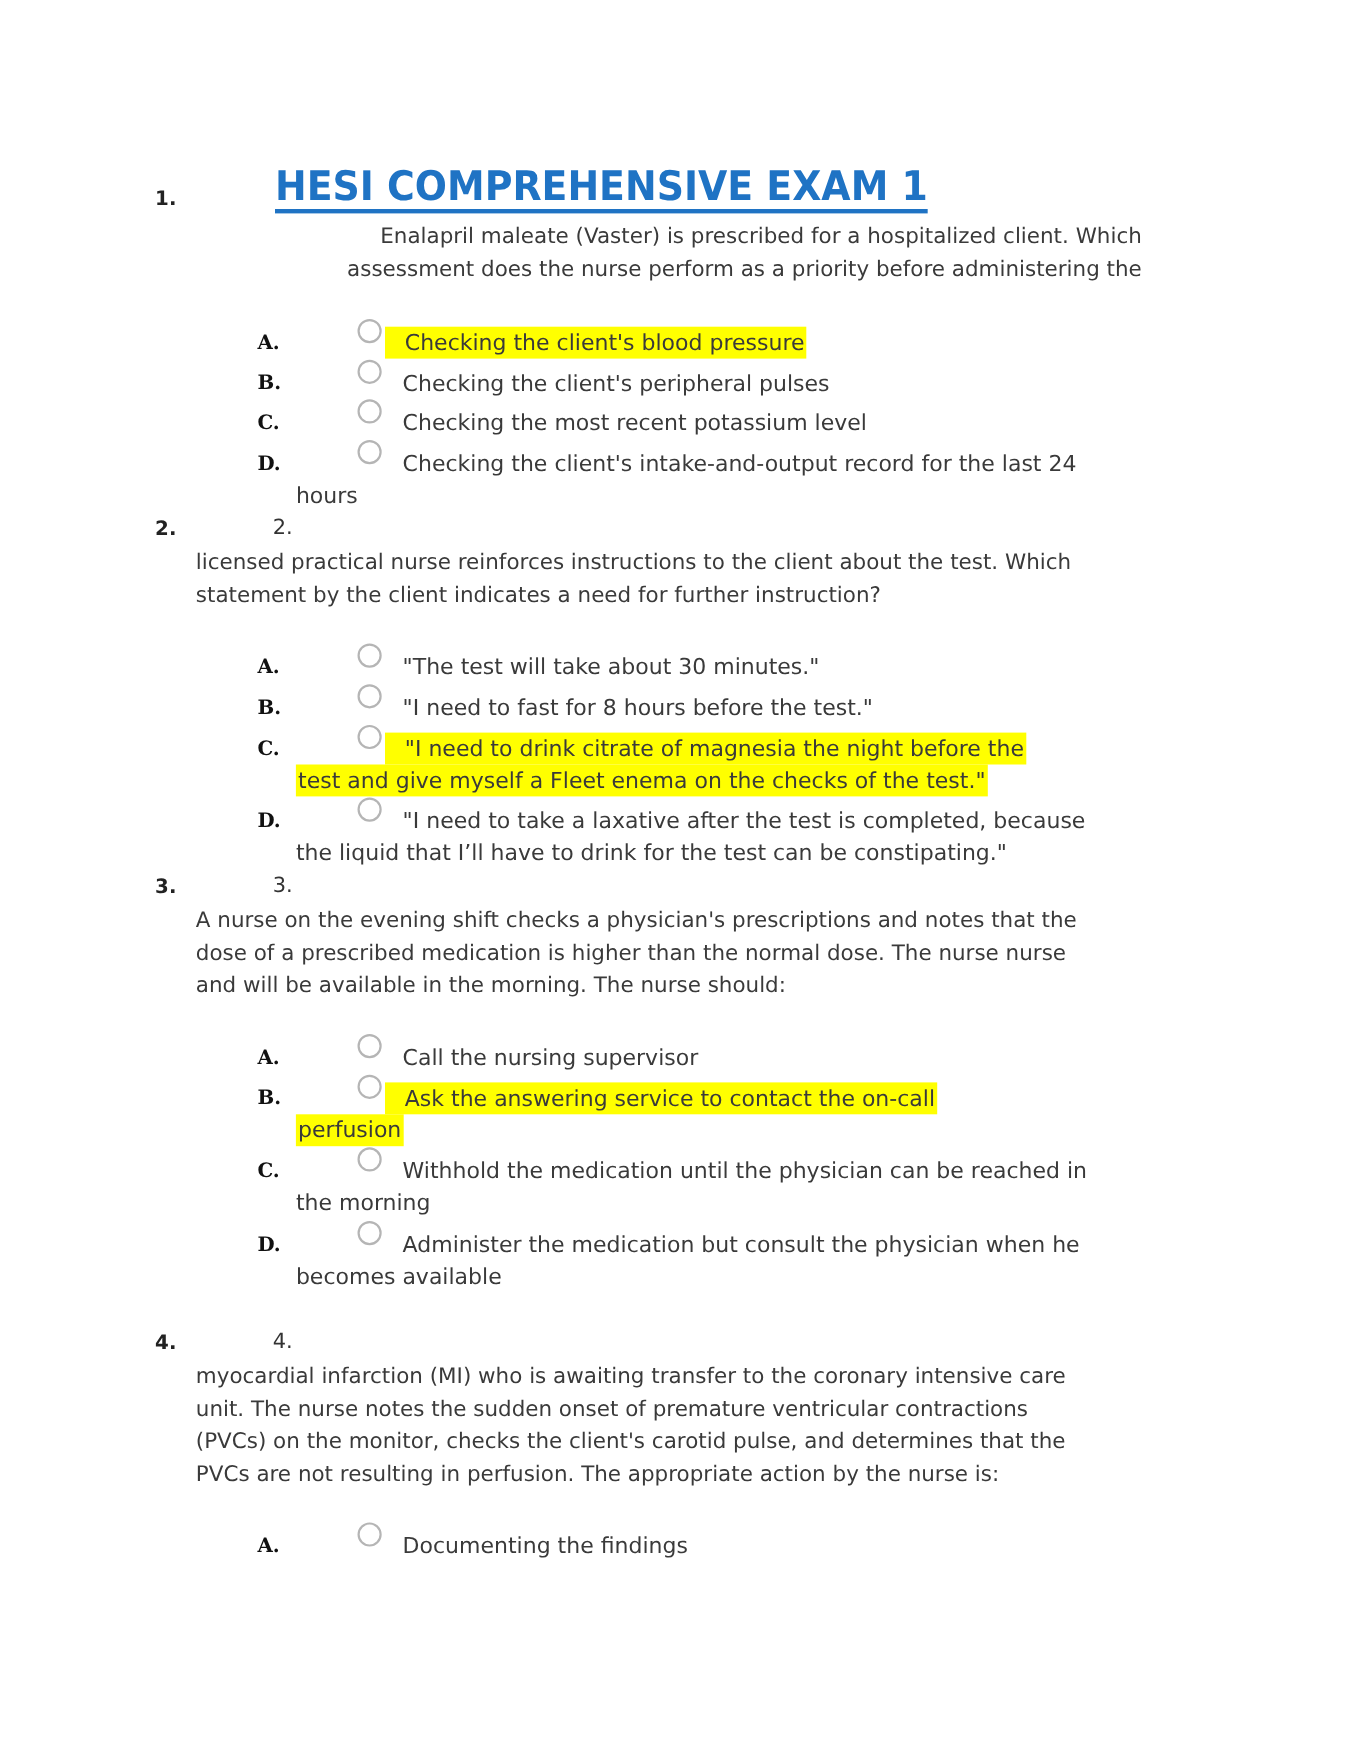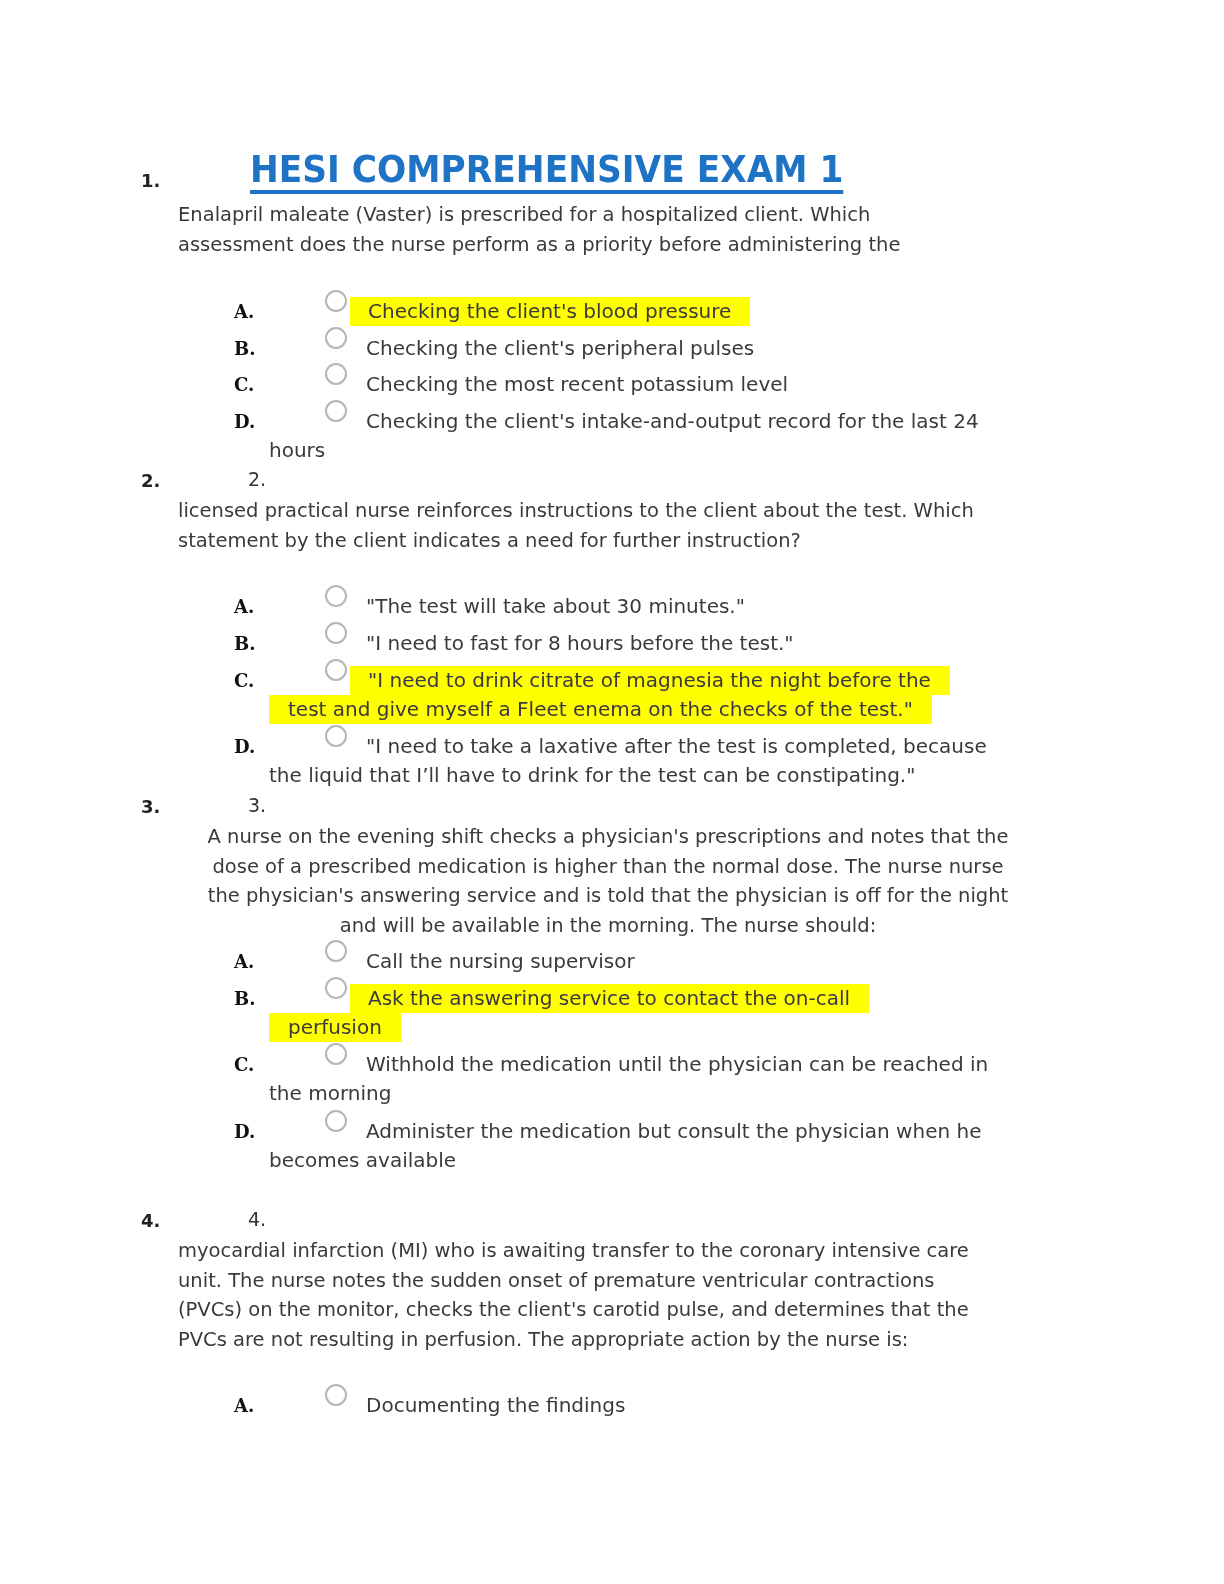--- a/index.html
+++ b/index.html
@@ -14,31 +14,31 @@
            transform: scaleX(0.93); transform-origin: left center; }
   .subnum { position: absolute; left: 248px; font-size: 19px; color: #333; }
   .stem { position: absolute; left: 178px; width: 860px; font-size: 19.5px; line-height: 29.5px; color: #3a3a3a; }
   .opt { position: absolute; left: 234px; width: 800px; font-size: 20px; line-height: 29px; color: #3a3a3a; }
   .opt .letter { position: absolute; left: 0; top: 0; font-family: "DejaVu Serif", serif; font-weight: bold;
                  font-size: 18px; color: #111; }
   .opt .radio { position: absolute; left: 91px; top: -7px; width: 22px; height: 22px; border-radius: 50%;
                 border: 2px solid #b5b5b5; background: #fff; box-sizing: border-box; }
   .opt .text { position: absolute; left: 132px; top: 0; white-space: nowrap; }
   .opt .cont { position: absolute; left: 35px; top: 29px; white-space: nowrap; }
-  .hl { background: #ffff00; padding: 0 19px; }
+  .hl { background: #ffff00; padding: 0 2px; }
   .hl-lead { padding-left: 18px; margin-left: -16px; }
 </style>
 </head>
 <body>
 
 <div class="page">
 
   <div class="qnum" style="top:170px;">1.</div>
   <div class="title">HESI COMPREHENSIVE EXAM 1</div>
-  <div class="stem" style="top:200px;">
+  <div class="stem" style="top:200px;text-align:right;">
     <div>Enalapril maleate (Vaster) is prescribed for a hospitalized client. Which</div>
     <div>assessment does the nurse perform as a priority before administering the</div>
   </div>
 
   <div class="opt" style="top:297px;">
     <span class="letter">A.</span>
     <span class="radio"></span>
     <span class="text hl hl-lead">Checking the client's blood pressure</span>
   </div>
   <div class="opt" style="top:334px;">
@@ -83,24 +83,23 @@
   </div>
   <div class="opt" style="top:732px;">
     <span class="letter">D.</span>
     <span class="radio"></span>
     <span class="text">"I need to take a laxative after the test is completed, because</span>
     <span class="cont">the liquid that I’ll have to drink for the test can be constipating."</span>
   </div>
 
   <div class="qnum" style="top:796px;">3.</div>
   <div class="subnum" style="top:794px;">3.</div>
-  <div class="stem" style="top:822px;text-align:center;">
+  <div class="stem" style="top:822px;">
     <div>A nurse on the evening shift checks a physician's prescriptions and notes that the</div>
     <div>dose of a prescribed medication is higher than the normal dose. The nurse nurse</div>
-    <div>the physician's answering service and is told that the physician is off for the night</div>
     <div>and will be available in the morning. The nurse should:</div>
   </div>
 
   <div class="opt" style="top:947px;">
     <span class="letter">A.</span>
     <span class="radio"></span>
     <span class="text">Call the nursing supervisor</span>
   </div>
   <div class="opt" style="top:984px;">
     <span class="letter">B.</span>

